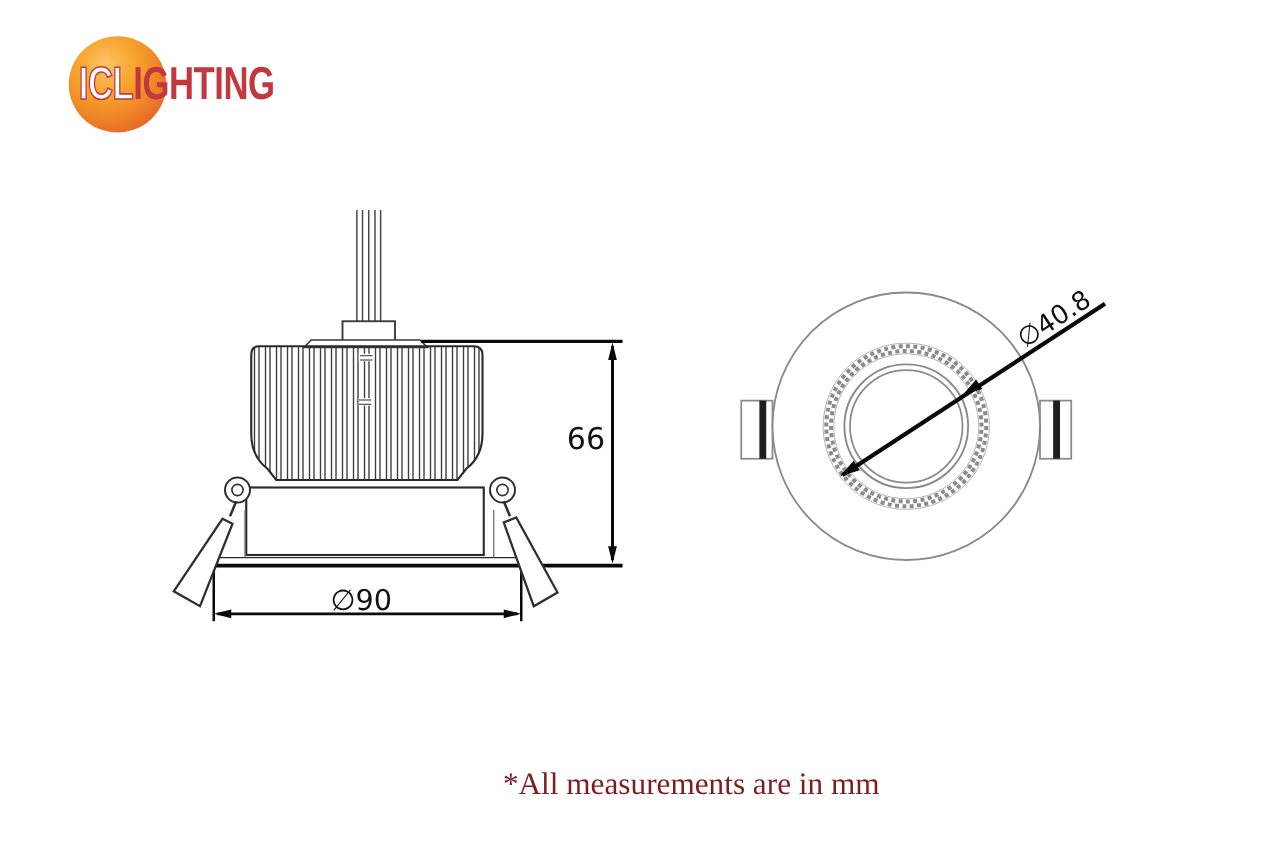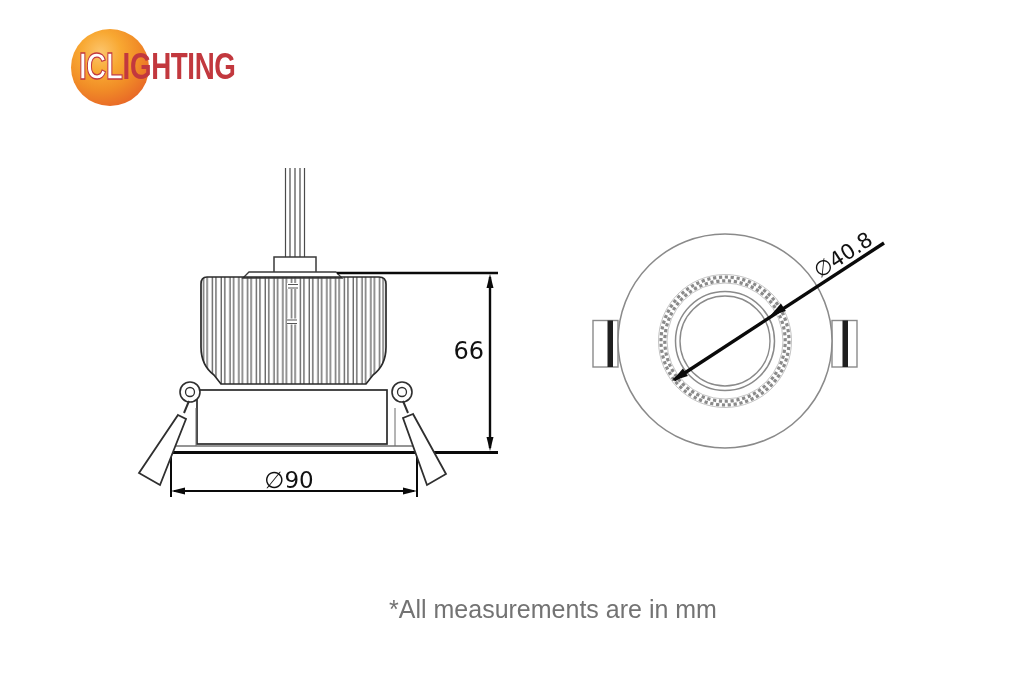--- a/index.html
+++ b/index.html
@@ -1,26 +1,26 @@
 <!DOCTYPE html>
 <html><head>
 <meta charset="utf-8">
 <style>
   html,body{margin:0;padding:0;background:#ffffff;}
   .page{position:relative;width:1024px;height:683px;background:#fff;overflow:hidden;
         font-family:"Liberation Sans",sans-serif;}
-  .logo{position:absolute;left:16px;top:0;width:300px;height:120px;}
+  .logo{position:absolute;left:0;top:0;width:300px;height:120px;}
   .logo-circle{position:absolute;left:55px;top:29px;width:78px;height:77px;border-radius:50%;
         background:radial-gradient(circle at 38% 30%, #fcc56c 0%, #f8a832 28%, #f18d27 52%, #e96c27 76%, #dc4a2c 100%);}
   .logo-text{position:absolute;left:63px;top:48px;font-weight:700;font-size:37px;line-height:1;
         letter-spacing:-0.5px;white-space:nowrap;transform:scaleX(.75);transform-origin:left top;}
   .logo-hl{color:#ffffff;-webkit-text-stroke:1.3px #c2383e;}
   .logo-rest{color:#c2383e;}
-  .footnote{position:absolute;top:595px;left:553px;transform:translateX(-50%);
-        font-size:25px;color:#737373;white-space:nowrap;}
+  .footnote{position:absolute;top:614px;left:553px;transform:translateX(-50%);
+        font-size:25px;color:#7f1d1d;white-space:nowrap;font-family:Liberation Serif, serif;}
   svg text{font-family:"DejaVu Sans","Liberation Sans",sans-serif;fill:#111;}
 </style>
 </head>
 <body>
 
 <div class="page">
 
   
   <div class="logo">
     <span class="logo-circle"></span>

